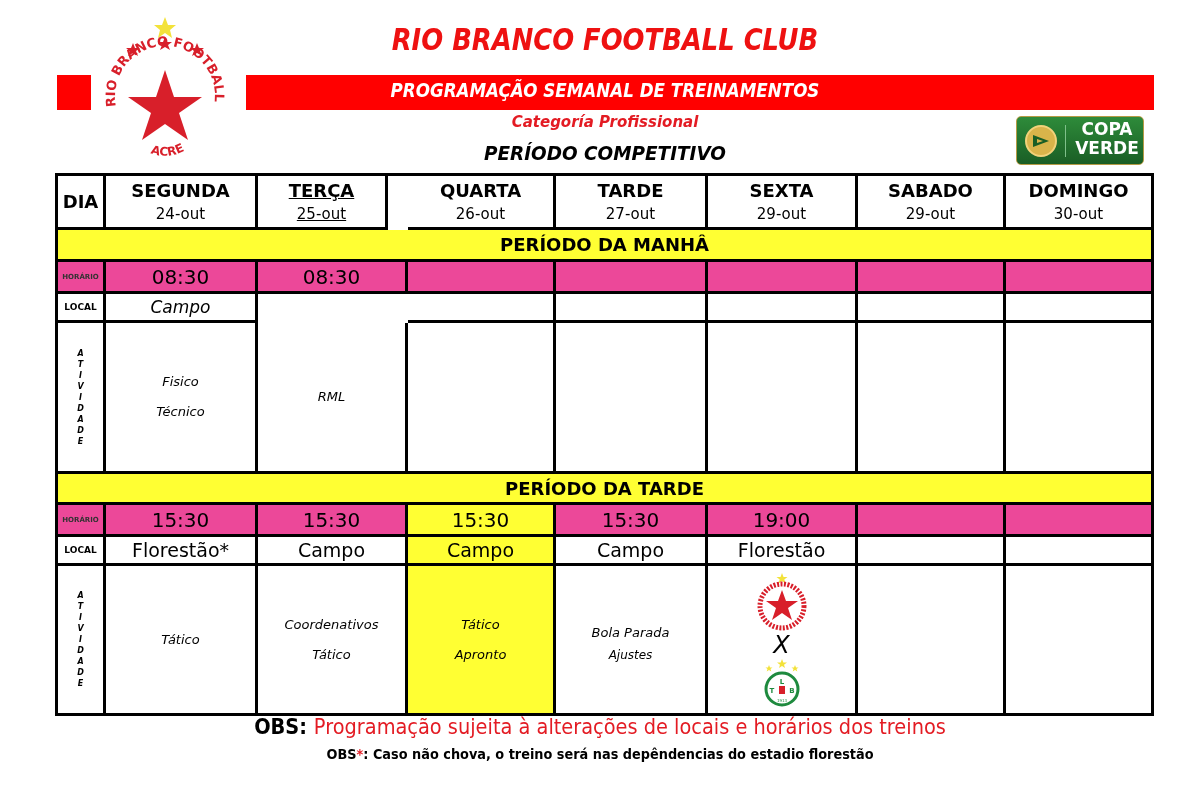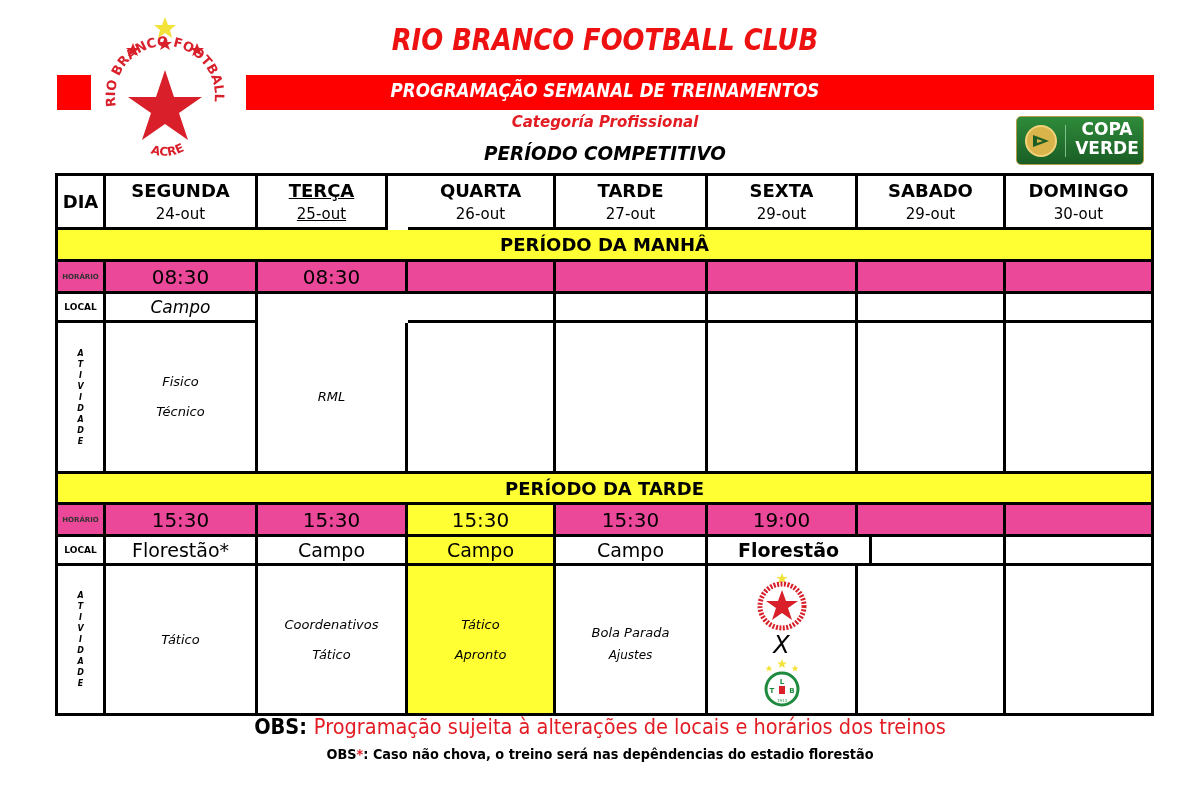--- a/index.html
+++ b/index.html
@@ -247,21 +247,21 @@
     </div>
   <div class="cell" style="left:200px;top:361px;width:150px;height:29px;">
       <span class="place">Campo</span>
     </div>
   <div class="cell yellow" style="left:350px;top:361px;width:148px;height:29px;">
       <span class="place">Campo</span>
     </div>
   <div class="cell" style="left:498px;top:361px;width:152px;height:29px;">
       <span class="place">Campo</span>
     </div>
-  <div class="cell" style="left:650px;top:361px;width:164px;height:29px;font-weight:bold;">
+  <div class="cell" style="left:650px;top:361px;width:150px;height:29px;">
       <span class="place">Florestão</span>
     </div>
   <div class="cell" style="left:800px;top:361px;width:148px;height:29px;">
       <span class="place"></span>
     </div>
   <div class="cell lastcol" style="left:948px;top:361px;width:145px;height:29px;">
       <span class="place"></span>
     </div>
 
   <div class="cell" style="left:0;top:390px;width:48px;height:147px;border-bottom:none;">

